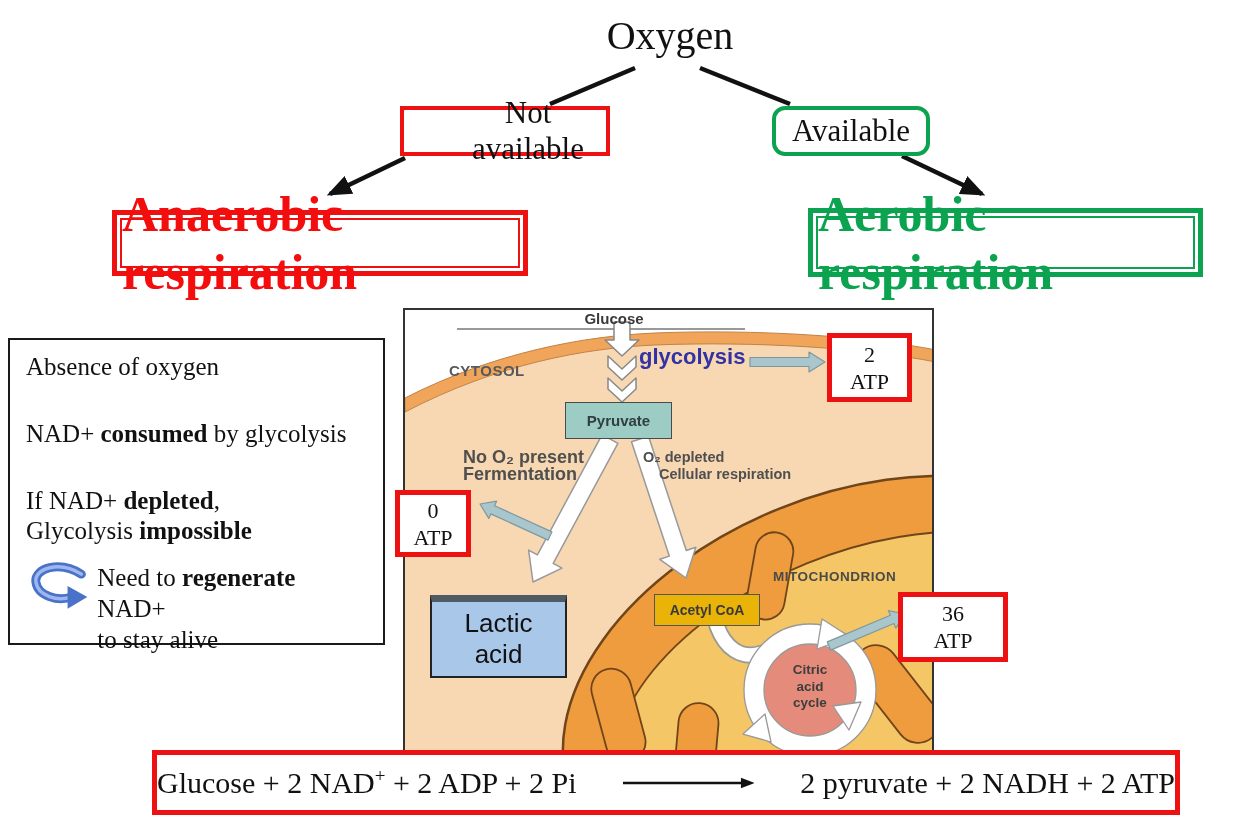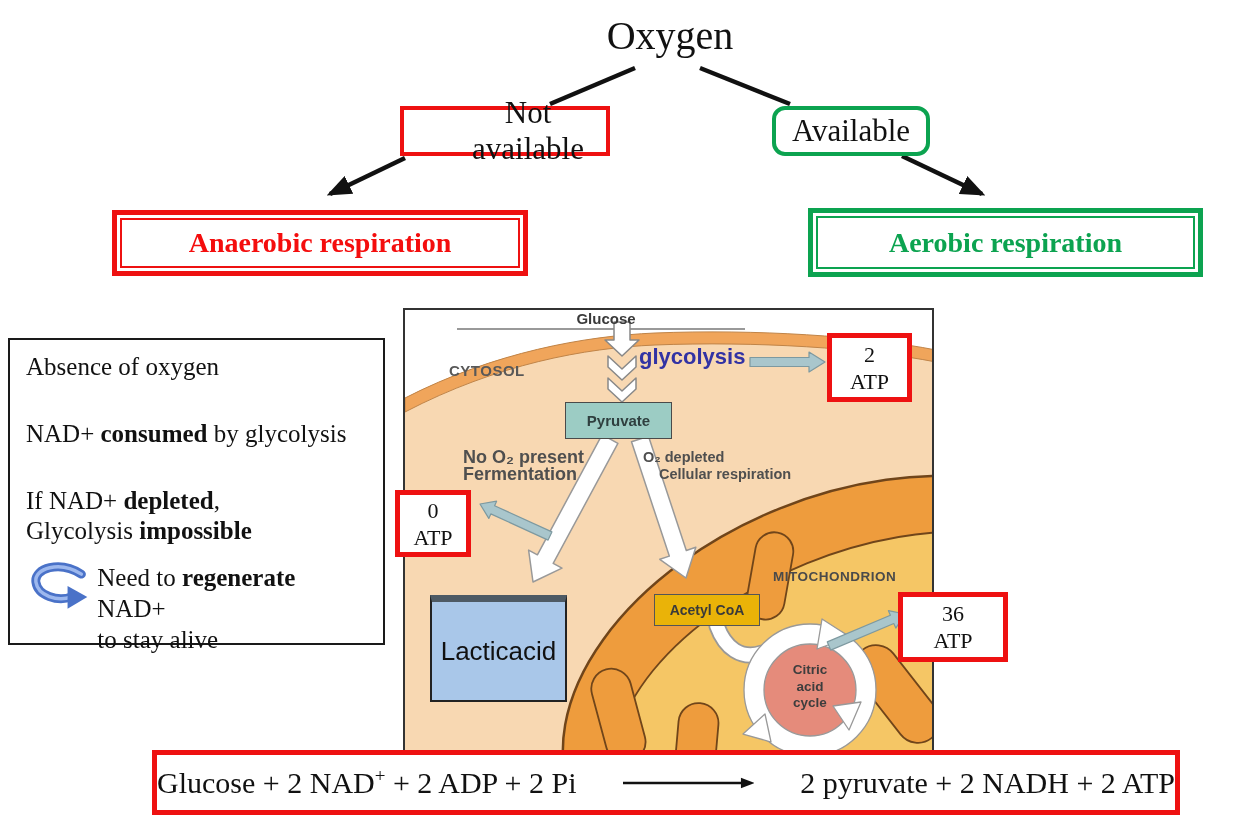--- a/index.html
+++ b/index.html
@@ -14,21 +14,21 @@
   .center { display:flex; align-items:center; justify-content:center; text-align:center; }
 
   
   .cond-box { background:#fff; z-index:2; font-size:31px; color:#111; }
   .cond-red   { border:4px solid #ee1111;padding-left:46px; }
   .cond-green { border:4px solid #0ca350; }
   .outcome-outer { z-index:2; padding:3px; background:#fff; }
   .outcome-red-o   { border:5px solid #ee1111; }
   .outcome-green-o { border:5px solid #0ca350; }
   .outcome-inner { width:100%; height:100%; display:flex; align-items:center; justify-content:center;
-                   font-weight:bold; font-size:28px;text-align:right; }
+                   font-weight:bold; font-size:50px; }
   .outcome-red-i   { border:2.5px solid #ee1111; color:#f40d0d; }
   .outcome-green-i { border:2.5px solid #0ca350; color:#0ca350; }
 
   
   #notes { left:8px; top:338px; width:377px; height:307px; border:2px solid #1a1a1a;
            background:#fff; z-index:2; padding:12px 16px; font-size:25px; color:#111; }
   #notes p { line-height:30px; }
   .mb { margin-bottom:37px; }
   #notes b { font-weight:bold; }
   .regen-row { display:flex; align-items:flex-start; margin-top:16px; }
@@ -36,24 +36,24 @@
 
   
   #cell { left:403px; top:308px; width:531px; height:445px; border:2px solid #333;
           background:#fff; overflow:hidden; z-index:1; }
   .dlabel { position:absolute; font-family:"Liberation Sans","DejaVu Sans",sans-serif;
             font-weight:bold; color:#4f4f4f; }
   #pyruvate-box { left:160px; top:92px; width:107px; height:37px; background:#9cccc4;
                   border:1.5px solid #4a4a4a; font-size:15px; color:#2f3f3f; z-index:2;}
   #acetyl-box { left:249px; top:284px; width:106px; height:32px; background:#eab308;
                 border:1.5px solid #555; font-size:14px; color:#3a3a3a; z-index:2;}
-  #lactic-box { left:25px; top:285px; width:137px; height:107px; background:#a9c7e9;
+  #lactic-box { left:25px; top:285px; width:137px; height:83px; background:#a9c7e9;
                 border:2px solid #222; border-top:7px solid #4e5a64;
                 font-family:"Liberation Sans","DejaVu Sans",sans-serif;
-                font-size:26px; color:#111; line-height:31px; flex-direction:row; z-index:2;}
+                font-size:26px; color:#111; line-height:31px; flex-direction:column; z-index:2;}
   #citric-label { left:361px; top:352px; width:88px; text-align:center;
                   font-size:13.5px; line-height:16.5px; color:#3d3d3d; z-index:2;}
 
   
   .atp-badge { border:5px solid #ee1111; background:#fff; z-index:3;
                font-size:22px; color:#111; line-height:27px; flex-direction:column; }
 
   
   #equation { left:152px; top:750px; width:1028px; height:65px; border:5px solid #ee1111;
               background:#fff; z-index:4; display:flex; align-items:center; justify-content:center;
@@ -154,21 +154,21 @@
         <polygon points="366,432 338,424 360,404"></polygon>
       </g>
 
       <g fill="#a9c6cc" stroke="#7d99a0" stroke-width="1.2" stroke-linejoin="round">
         <polygon points="345,47.5 404,47.5 404,42 420,52 404,62 404,56.5 345,56.5"></polygon>
         <polygon points="146.9,221.9 89.6,195.7 91.6,191.2 75,194 83.8,208.4 85.8,203.9 143.1,230.1"></polygon>
         <polygon points="425.7,340.1 488.8,313.5 490.8,318.1 500,304 483.4,300.7 485.4,305.3 422.3,331.9"></polygon>
       </g>
     </svg>
 
-    <div class="dlabel" style="left:156px; top:0px; width:90px; text-align:center; font-size:15px; color:#3a3a3a;">Glucose</div>
+    <div class="dlabel" style="left:164px; top:0px; width:90px; text-align:center; font-size:15px; color:#3a3a3a;">Glucose</div>
     <div class="dlabel" style="left:44px; top:52px; font-size:15px; color:#585858; letter-spacing:.5px;">CYTOSOL</div>
     <div class="dlabel" style="left:234px; top:34px; font-size:22px; color:#3232a4;">glycolysis</div>
     <div class="abs center sans" id="pyruvate-box">
       <span style="font-weight:bold;">Pyruvate</span>
     </div>
     <div class="dlabel" style="left:58px; top:139px; font-size:18px; line-height:17px;">
       <div>No O₂ present</div>
       <div>Fermentation</div>
     </div>
     <div class="dlabel" style="left:238px; top:139px; font-size:14.5px; line-height:17px;">

